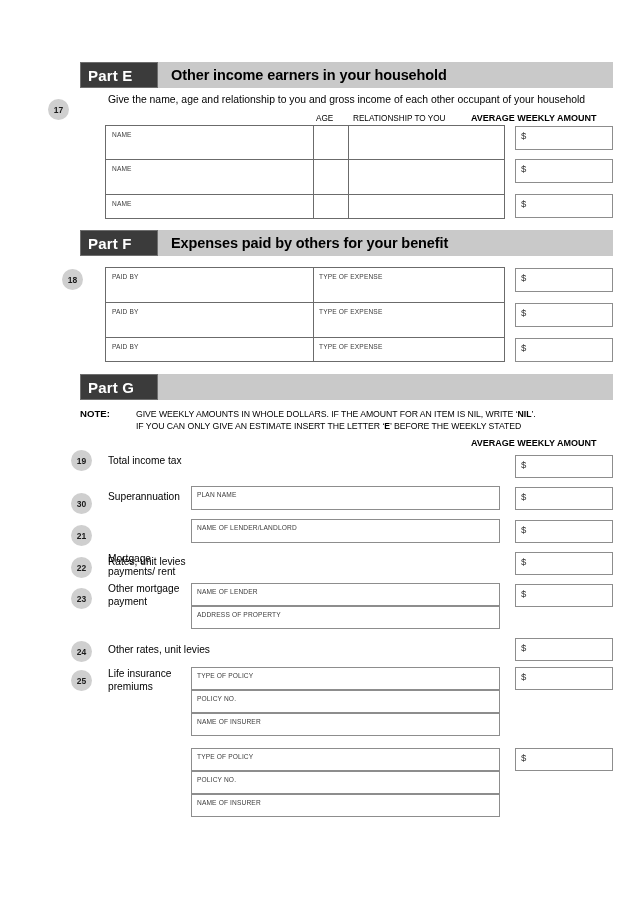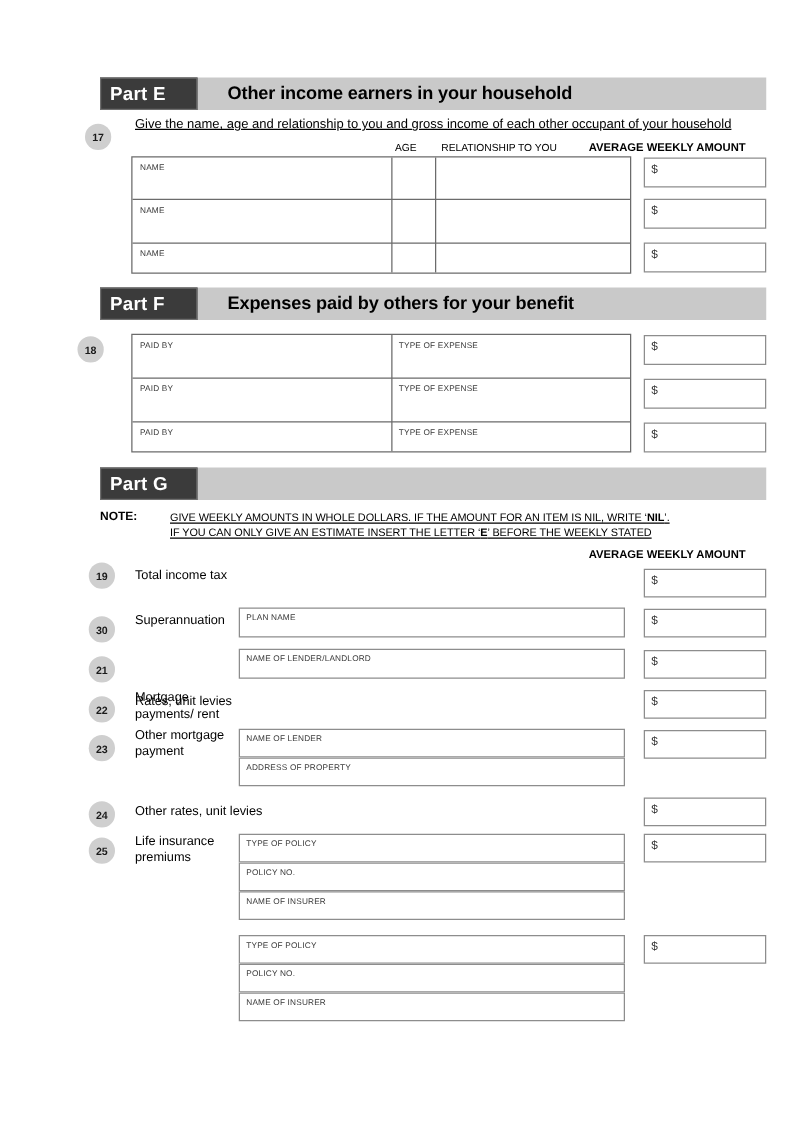--- a/index.html
+++ b/index.html
@@ -34,21 +34,21 @@
     font-weight: bold;
     display: flex;
     align-items: center;
     padding-left: 7px;
     letter-spacing: 0.2px;
   }
   .part-title {
     flex: 1;
     display: flex;
     align-items: center;
-    padding-left: 24px;
+    padding-left: 13px;
     font-size: 14.5px;
     font-weight: bold;
     color: #000;
     letter-spacing: -0.1px;
   }
 
   
   .badge {
     position: absolute;
     width: 21px;
@@ -62,21 +62,20 @@
     align-items: center;
     justify-content: center;
   }
 
   
   .abs { position: absolute; }
   .instr {
     font-size: 10.4px;
     color: #000;
     white-space: nowrap;
-    text-decoration: underline;
   }
   .colhead {
     font-size: 8.2px;
     color: #000;
     white-space: nowrap;
   }
   .colhead.bold { font-weight: bold; font-size: 9px; }
 
   
   .fbox {
@@ -139,21 +138,20 @@
     position: absolute;
     font-size: 9.6px;
     font-weight: bold;
     white-space: nowrap;
   }
   .note-line {
     position: absolute;
     font-size: 8.7px;
     white-space: nowrap;
     letter-spacing: -0.05px;
-    text-decoration: underline;
   }
   .note-line b { font-weight: bold; }
 
   
   .item-label {
     position: absolute;
     font-size: 10.2px;
     line-height: 12.5px;
     color: #000;
     white-space: pre-line;
@@ -162,21 +160,21 @@
 </head>
 <body>
 
 <div class="page">
 
   <div class="part-bar" style="top:62px;">
     <div class="part-tag">Part E</div>
     <div class="part-title">Other income earners in your household</div>
   </div>
 
-  <div class="badge" style="left:68px; top:99px;">17</div>
+  <div class="badge" style="left:48px; top:99px;">17</div>
   <div class="abs instr" style="left:108px; top:94px;">Give the name, age and relationship to you and gross income of each other occupant of your household</div>
 
   <div class="abs colhead" style="left:316px; top:114px;">AGE</div>
   <div class="abs colhead" style="left:353px; top:114px;">RELATIONSHIP TO YOU</div>
   <div class="abs colhead bold" style="left:471px; top:113px;">AVERAGE WEEKLY AMOUNT</div>
 
   <div class="tbl" style="left:105px; top:125px; width:400px; height:94px;">
     <div class="vline" style="left:207px;"></div>
     <div class="vline" style="left:242px;"></div>
     <div class="hline" style="top:33px;"></div>

